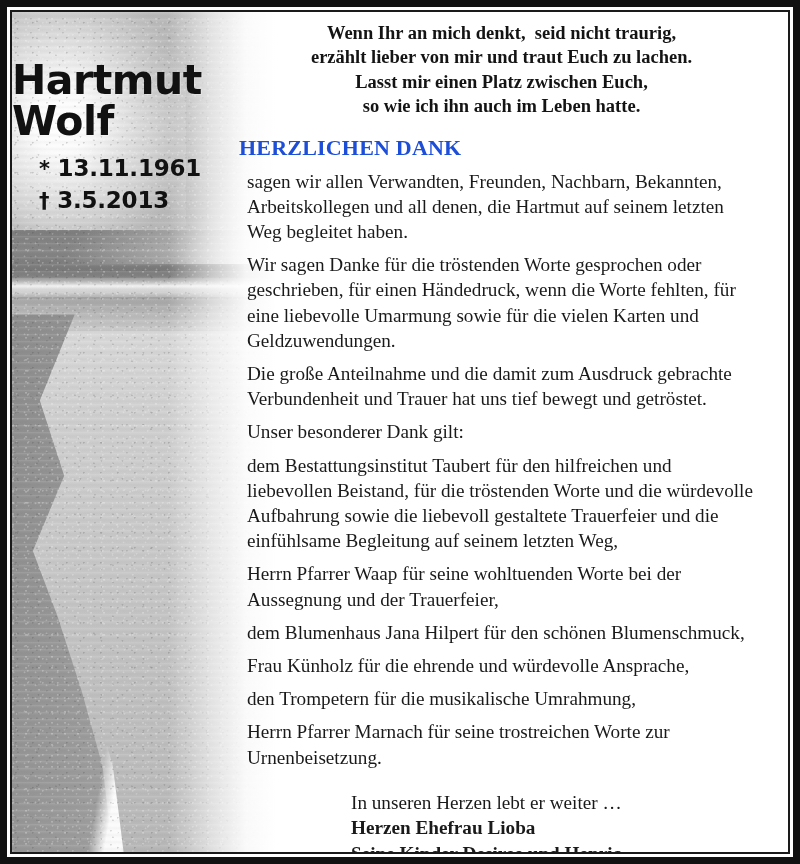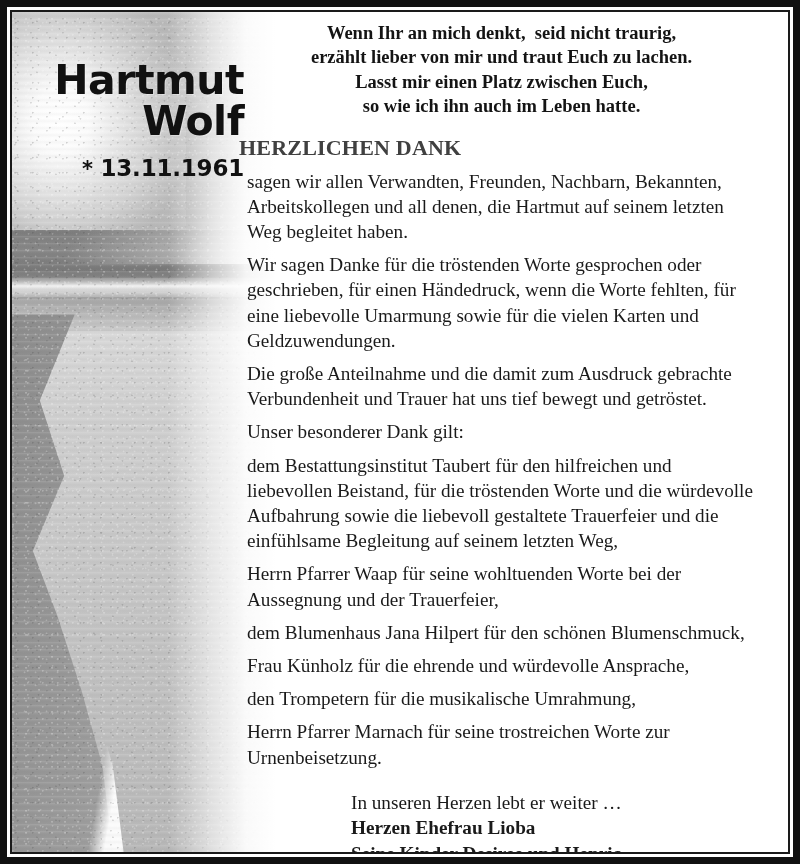--- a/index.html
+++ b/index.html
@@ -152,24 +152,24 @@
     inset: 0;
     background: linear-gradient(115deg,
         rgba(255,255,255,0) 40%, rgba(255,255,255,0.35) 68%,
         rgba(255,255,255,0.8) 86%, rgba(255,255,255,0.95) 100%);
     height: 30%;
   }
 
   
   #name-block {
     position: absolute;
-    left: 10px;
+    left: 0;
     top: 48px;
     width: 222px;
-    text-align: right;
+    text-align: left;
     z-index: 5;
   }
   .deceased-name {
     font-family: "DejaVu Sans", sans-serif;
     font-weight: bold;
     font-size: 41px;
     line-height: 0.99;
     color: #111111;
     letter-spacing: -0.5px;
     text-shadow: 1px 1px 0 rgba(255,255,255,0.35);
@@ -207,21 +207,21 @@
     line-height: 1.32;
     color: #141414;
     white-space: pre;
   }
 
   #thanks-heading {
     margin-top: 16px;
     font-weight: bold;
     font-size: 22px;
     letter-spacing: 0.2px;
-    color: #404040;
+    color: #1d4ed8;
   }
 
   #body-text {
     margin-top: 6px;
     font-size: 19.2px;
     line-height: 25.2px;
     color: #1a1a1a;
   }
   #body-text .para { margin: 8px; }
 
@@ -257,20 +257,24 @@
     </div>
 
     <div id="name-block">
       <div class="deceased-name">Hartmut</div>
       <div class="deceased-name name-line2">Wolf</div>
       <div class="dates">
         <div>
           <span class="sym">*</span>
           <span>13.11.1961</span>
         </div>
+        <div>
+          <span class="sym">†</span>
+          <span>3.5.2013</span>
+        </div>
       </div>
     </div>
 
     <div id="text-col">
 
       <div id="poem">Wenn Ihr an mich denkt,  seid nicht traurig,
 erzählt lieber von mir und traut Euch zu lachen.
 Lasst mir einen Platz zwischen Euch,
 so wie ich ihn auch im Leben hatte.</div>
 

